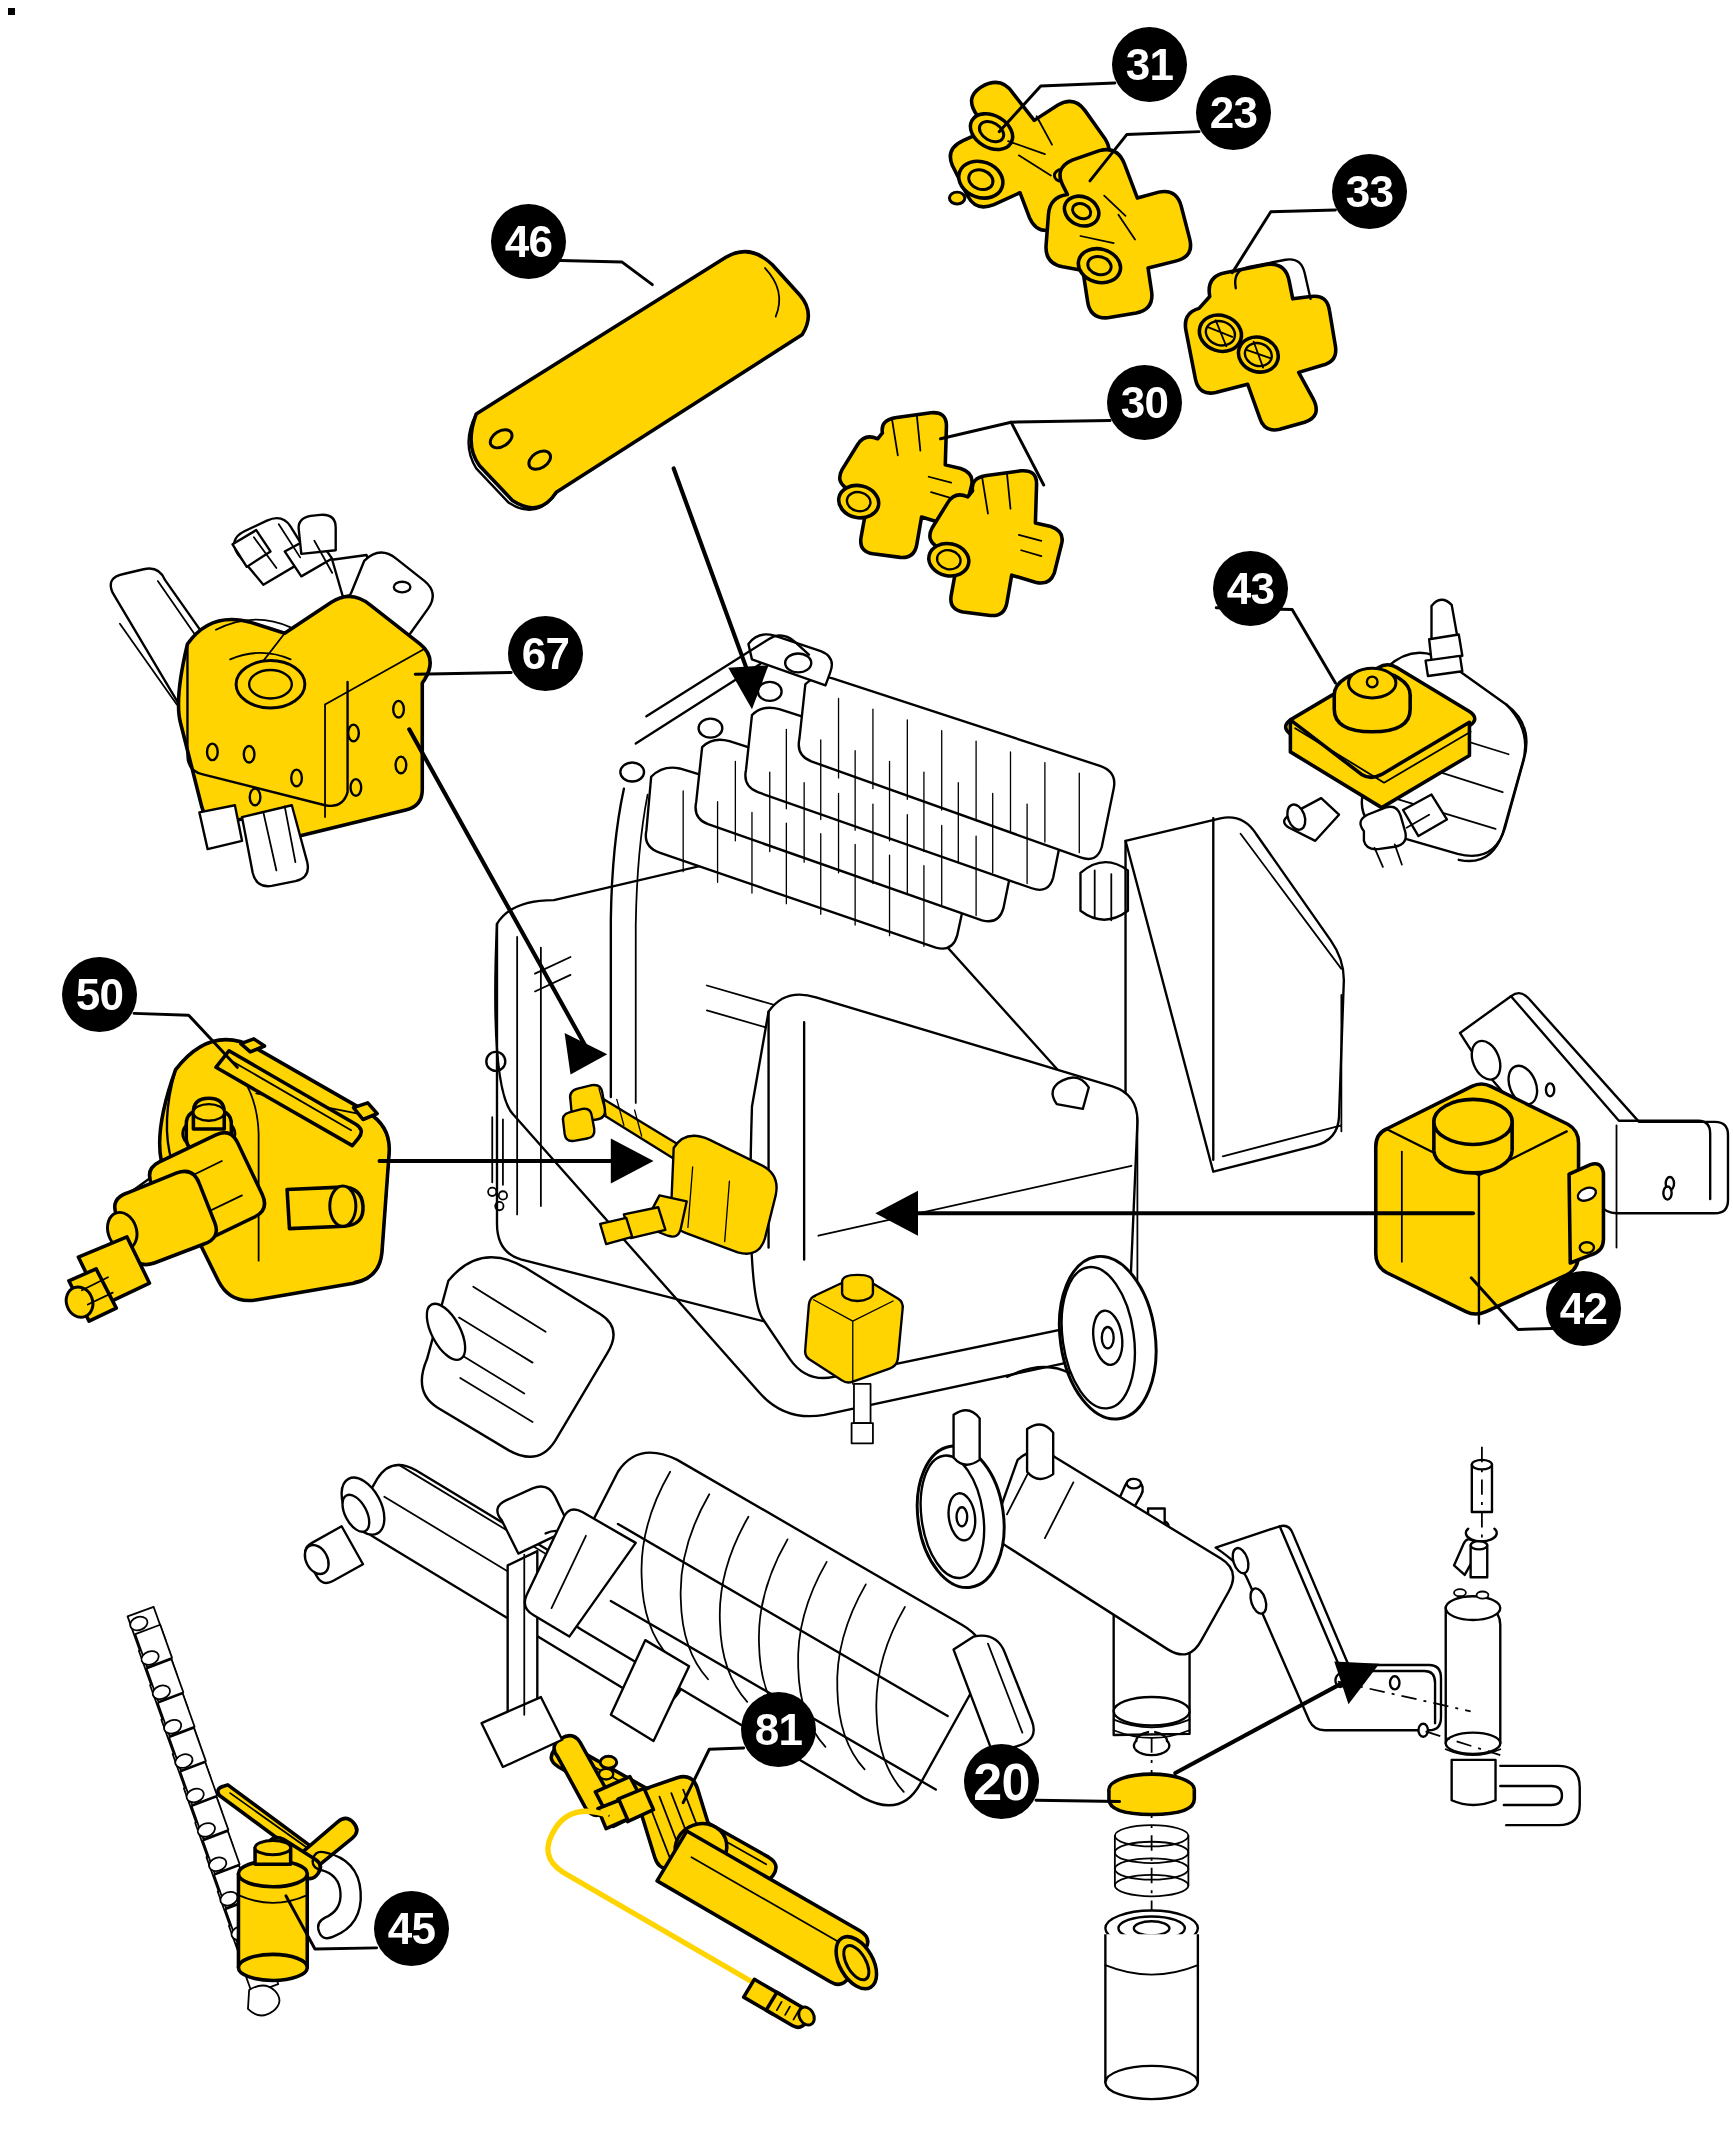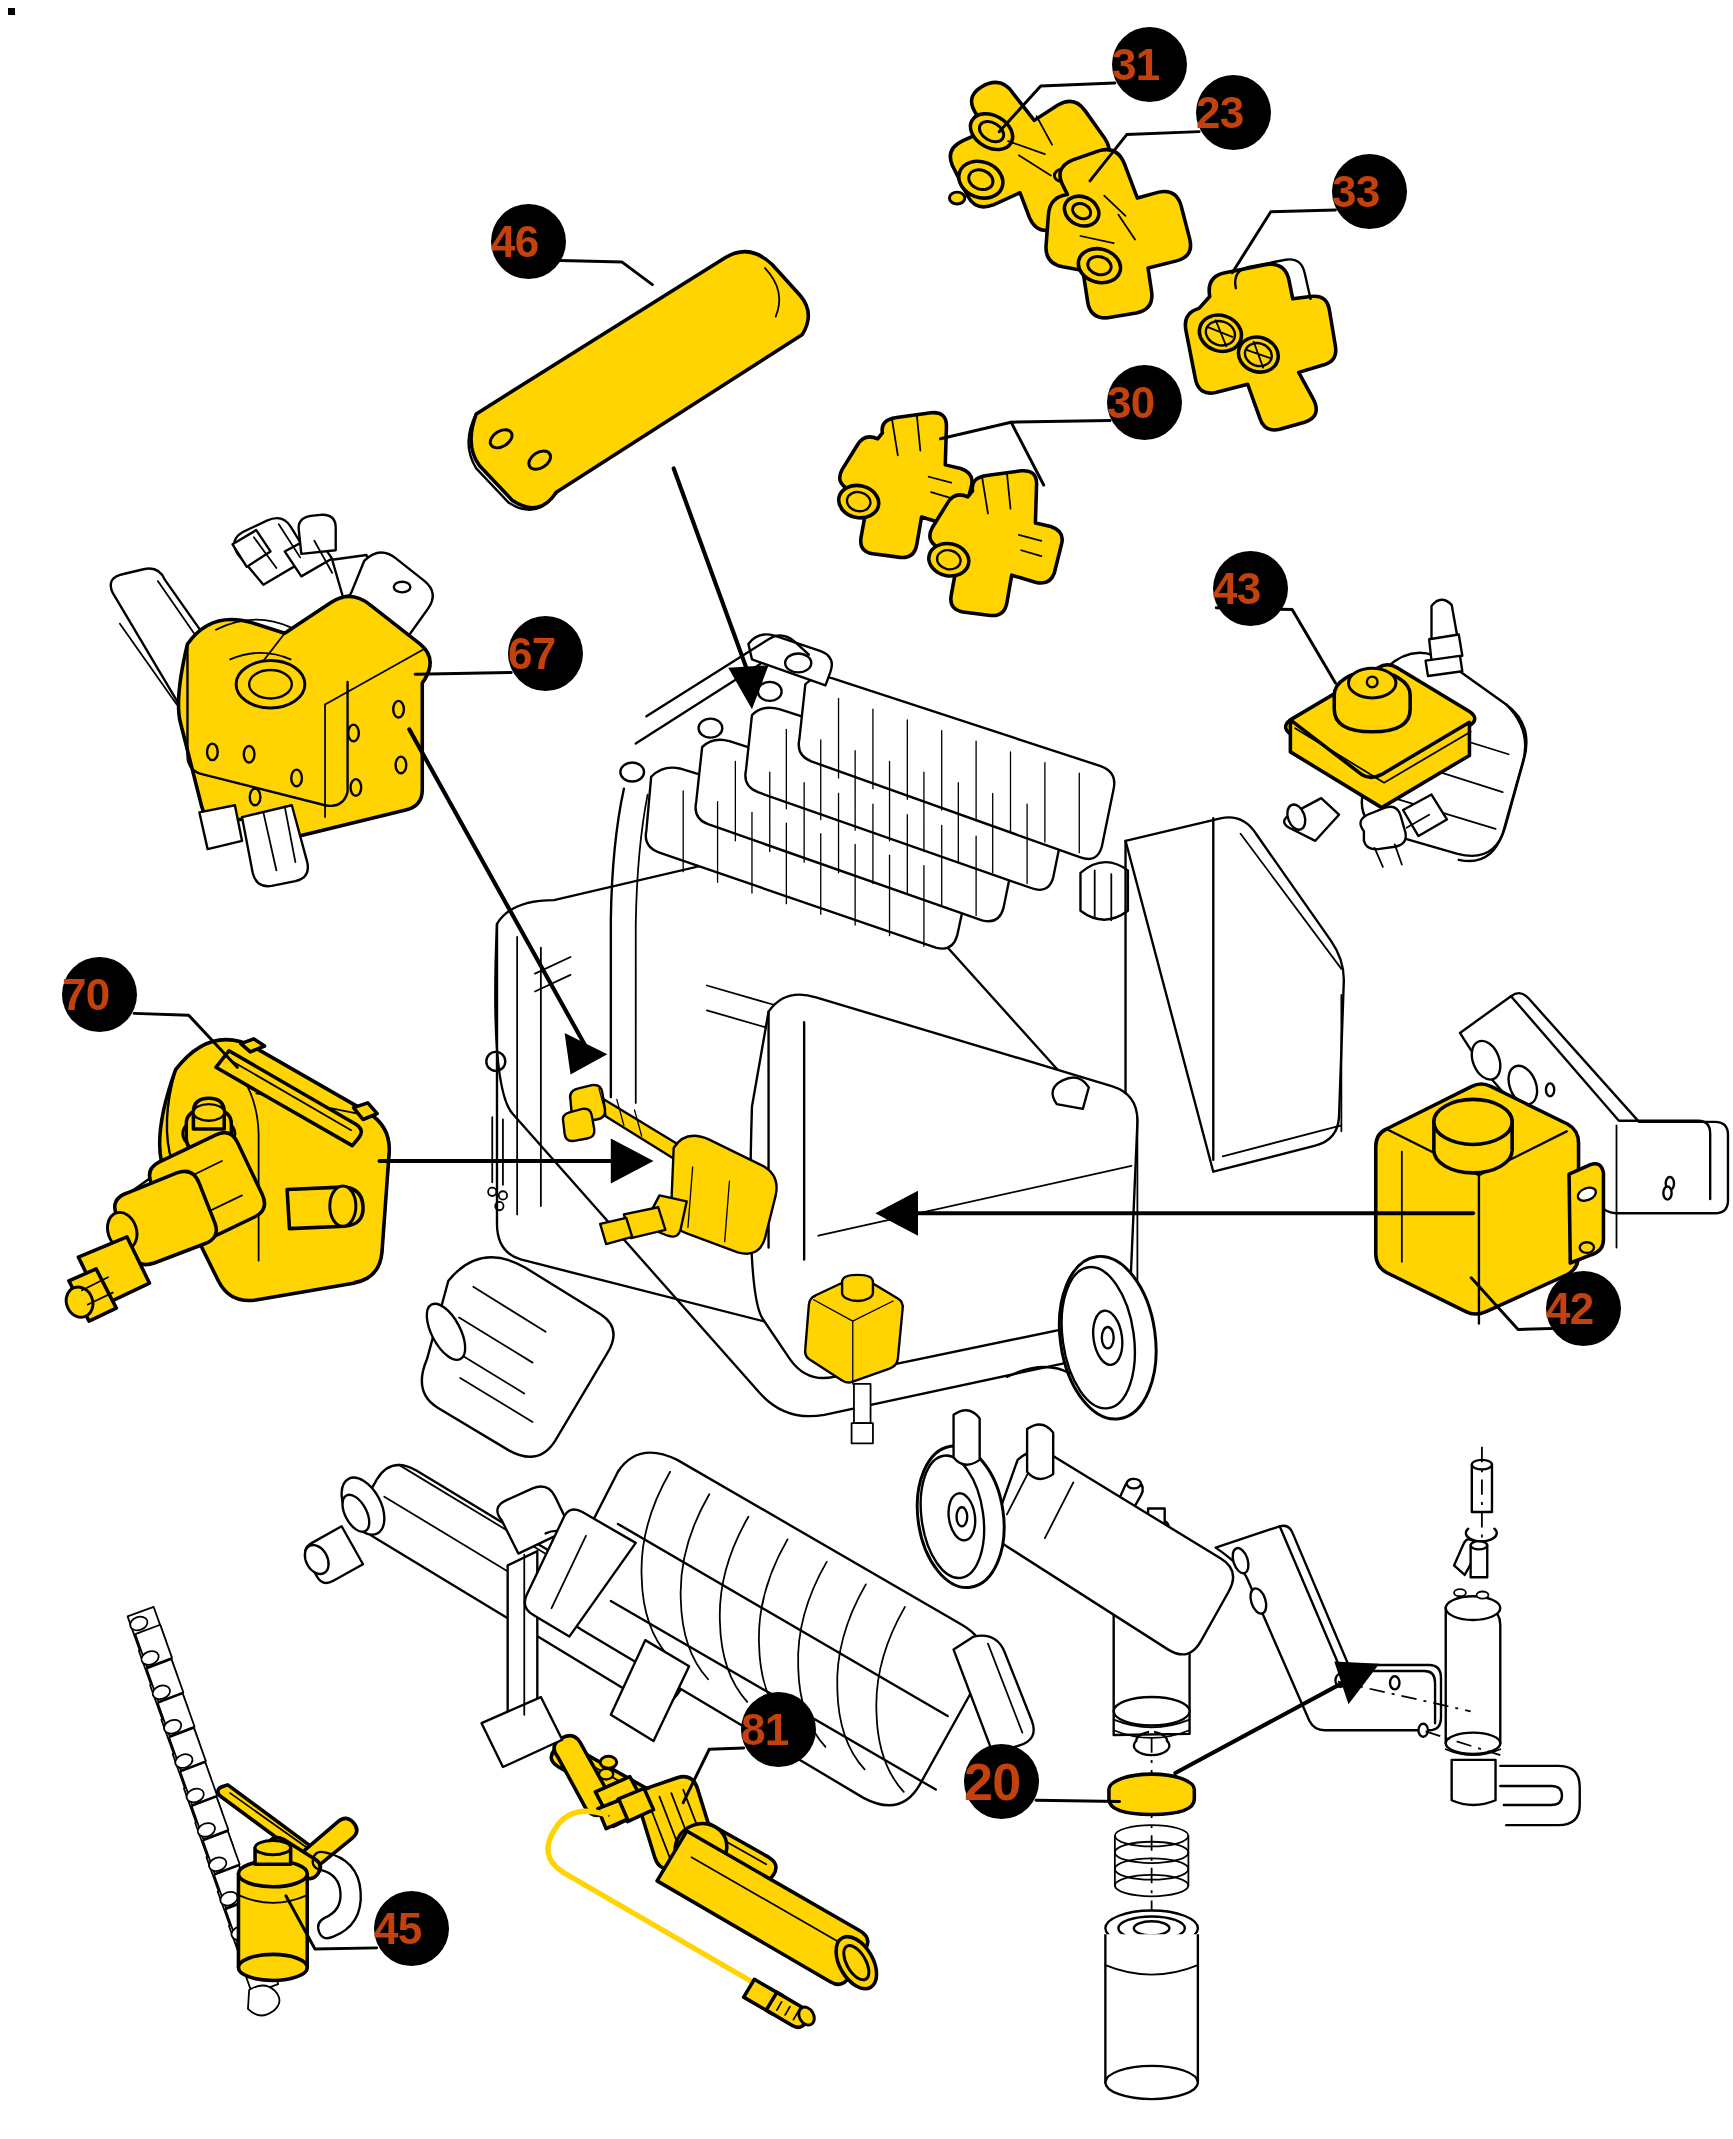--- a/index.html
+++ b/index.html
@@ -1,21 +1,21 @@
 <!DOCTYPE html>
 <html style="font-size:9.5px"><head>
 <meta charset="utf-8">
 <title>Exploded Parts Diagram</title>
 <style>
   html,body{margin:0;padding:0;background:#ffffff;}
   body{font-family:"Liberation Sans",sans-serif;}
   #stage{position:relative;width:1734px;height:2140px;background:#ffffff;overflow:hidden;}
   #art{position:absolute;left:0;top:0;width:1734px;height:2140px;}
-  .callout{position:absolute;border-radius:50%;background:#000;color:#c2410c;
-           display:flex;align-items:center;
+  .callout{position:absolute;border-radius:50%;background:#000;color:#ffffff;
+           display:flex;align-items:center;justify-content:center;
            font-family:"Liberation Sans",sans-serif;font-weight:bold;
            letter-spacing:-0.6px;user-select:none;}
   .reg{position:absolute;background:#000;}
 </style>
 </head>
 <body>
 
 <div id="stage">
 
   <svg id="art" viewBox="0 0 2924 3609" xmlns="http://www.w3.org/2000/svg">
@@ -550,21 +550,21 @@
   <div class="callout" style="left:1107px;top:365px;width:75px;height:75px;font-size:44px;">
     <span>30</span>
   </div>
   <div class="callout" style="left:1213px;top:551px;width:75px;height:75px;font-size:44px;">
     <span>43</span>
   </div>
   <div class="callout" style="left:508px;top:616px;width:75px;height:75px;font-size:44px;">
     <span>67</span>
   </div>
   <div class="callout" style="left:62px;top:957px;width:75px;height:75px;font-size:44px;">
-    <span>70</span>
+    <span>50</span>
   </div>
   <div class="callout" style="left:1546px;top:1271px;width:75px;height:75px;font-size:44px;">
     <span>42</span>
   </div>
   <div class="callout" style="left:964px;top:1744px;width:75px;height:75px;font-size:52px;">
     <span>20</span>
   </div>
   <div class="callout" style="left:741px;top:1692px;width:75px;height:75px;font-size:44px;">
     <span>81</span>
   </div>

